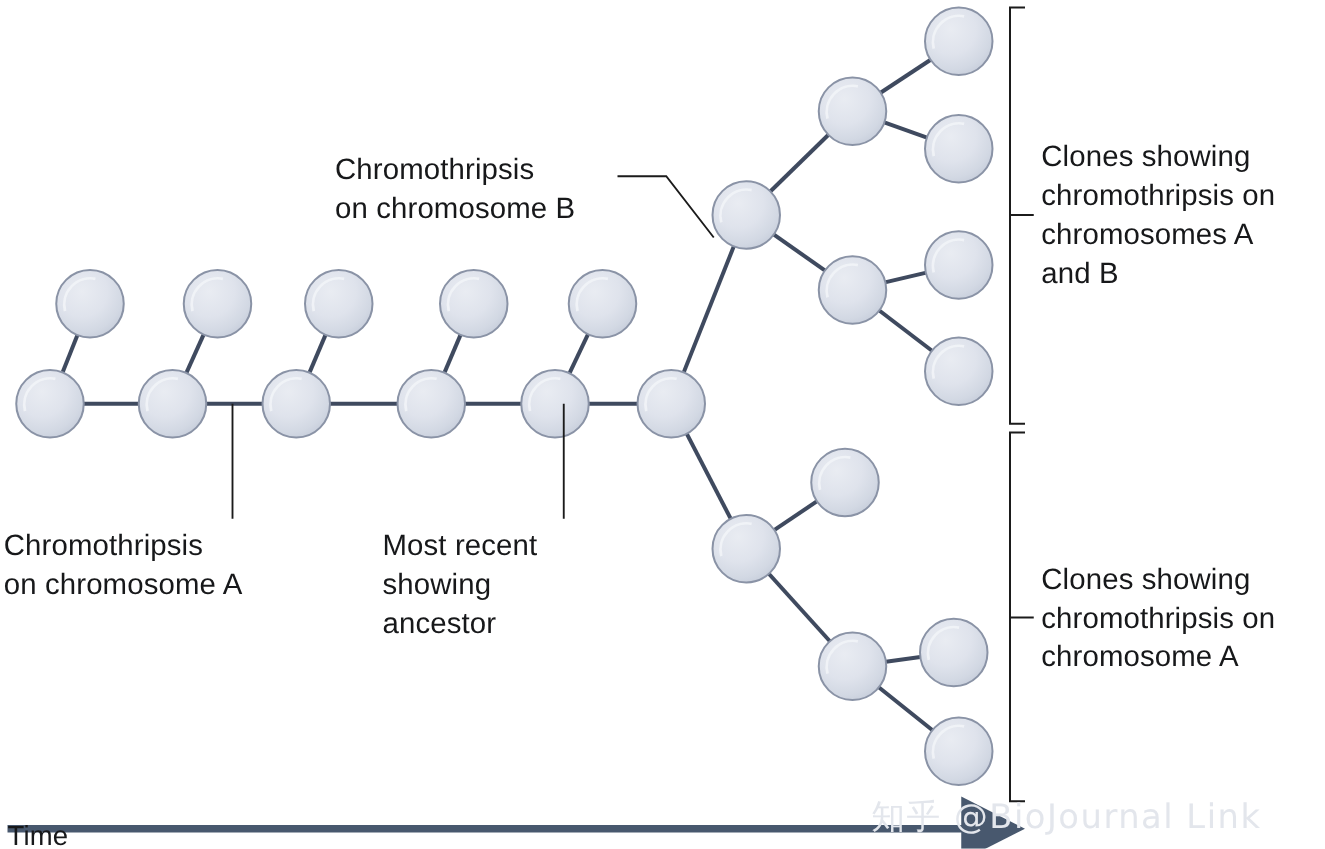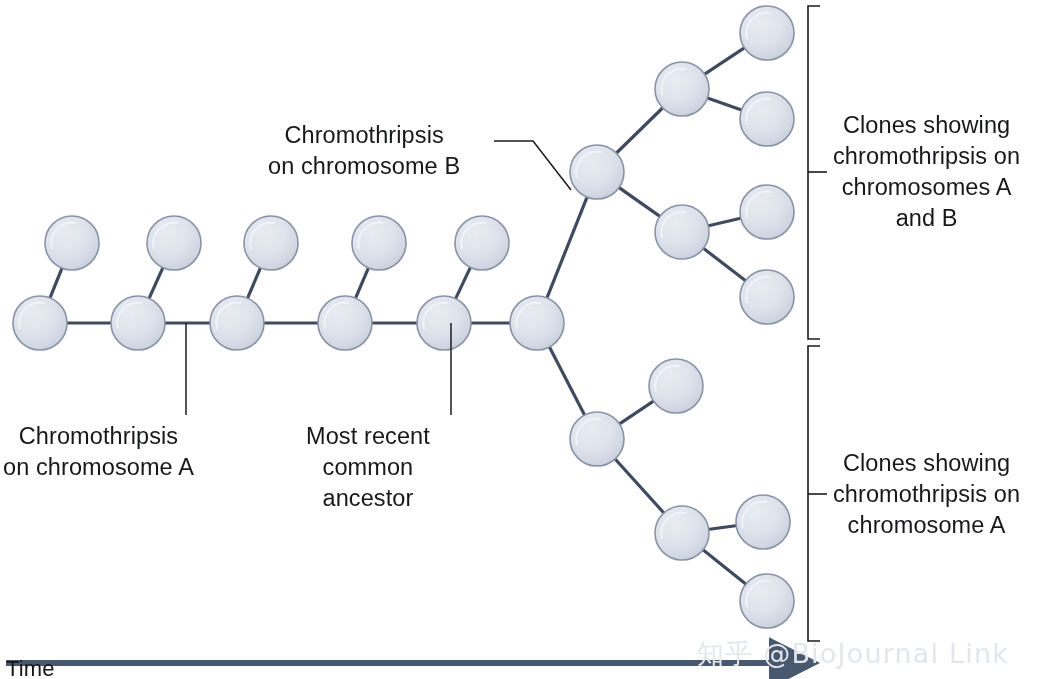--- a/index.html
+++ b/index.html
@@ -9,21 +9,20 @@
   }
   body {
     font-family: "Liberation Sans", sans-serif;
   }
   #stage {
     position: relative;
     width: 1060px;
     height: 679px;
     background: #ffffff;
     overflow: hidden;
-    text-align: center;
   }
   #tree-svg {
     position: absolute;
     left: 0;
     top: 0;
     width: 1060px;
     height: 679px;
   }
   .label {
     position: absolute;
@@ -225,21 +224,21 @@
       </g>
   </svg>
 
   <div class="label" id="label-chromo-b">Chromothripsis
 on chromosome B</div>
 
   <div class="label" id="label-chromo-a">Chromothripsis
 on chromosome A</div>
 
   <div class="label" id="label-mrca">Most recent
-common
+showing
 ancestor</div>
 
   <div class="label" id="label-clade-ab">Clones showing
 chromothripsis on
 chromosomes A
 and B</div>
 
   <div class="label" id="label-clade-a">Clones showing
 chromothripsis on
 chromosome A</div>

